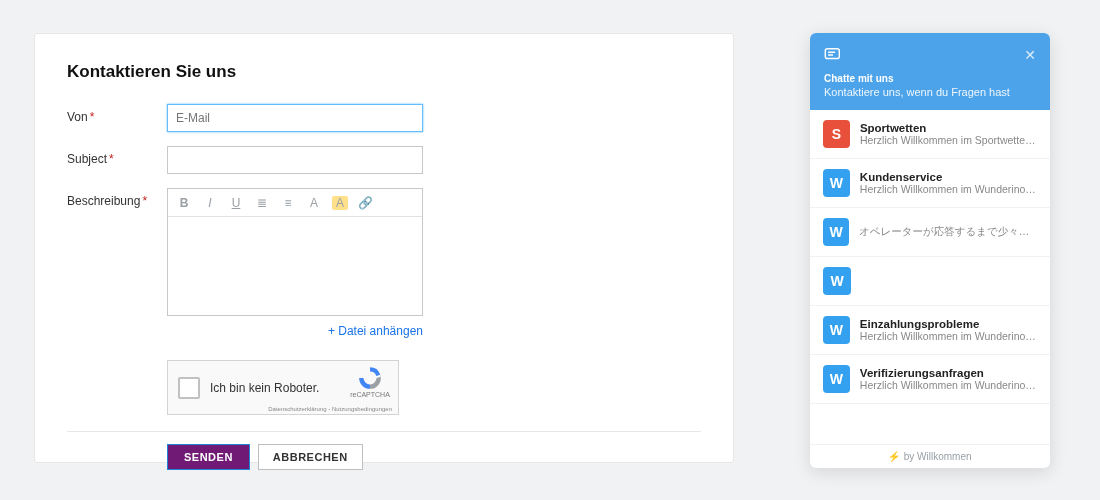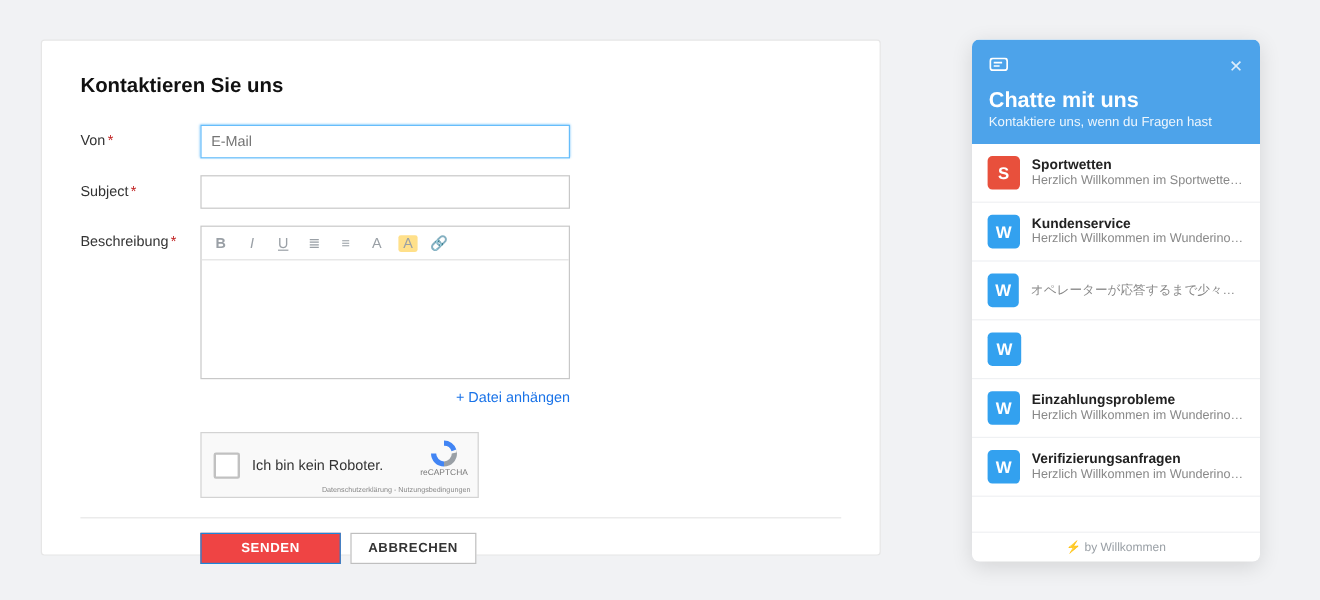--- a/index.html
+++ b/index.html
@@ -19,21 +19,21 @@
     height: 430px;
     background: #fff;
     border: 1px solid #e6e6e6;
     border-radius: 3px;
     padding: 28px 32px;
   }
   .form-title { font-size: 17px; font-weight: 600; color: #111; margin-bottom: 22px; }
   .field-row { display: flex; align-items: flex-start; margin-bottom: 14px; }
   .field-label { width: 100px; font-size: 12px; color: #333; padding-top: 6px; }
   .req { color: #c02020; margin-left: 2px; }
-  .field-body { width: 308px; }
+  .field-body { width: 256px; }
   input[type="text"].txt {
     width: 100%;
     height: 28px;
     border: 1px solid #c8c8c8;
     padding: 4px 8px;
     font-size: 12px;
     outline: none;
   }
   input[type="text"].txt.focus {
     border: 1px solid #66bdfb;
@@ -74,43 +74,43 @@
   .captcha-label { font-size: 12px; color: #333; margin-left: 10px; }
   .captcha-badge {
     position:absolute; right:6px; top:4px; width:44px; text-align:center;
   }
   .captcha-badge svg { display:block; margin:0 auto; }
   .captcha-badge-txt { font-size:7px; color:#777; }
   .captcha-links { font-size:6px; color:#888; position:absolute; right:6px; bottom:2px; }
   .hr { border-top:1px solid #e6e6e6; margin-top:16px; margin-bottom:12px; }
   .btn-row { margin-left:100px; display:flex; gap:8px; }
   .btn-primary {
-    background:#ef4444; color:#fff; border:1px solid #1b86da;
+    background:#701a75; color:#fff; border:1px solid #1b86da;
     font-size:11px; letter-spacing:.5px; font-weight:600;
-    padding:6px 33px; text-transform:uppercase; cursor:pointer;
+    padding:6px 16px; text-transform:uppercase; cursor:pointer;
   }
   .btn-secondary {
     background:#fff; color:#333; border:1px solid #bfbfbf;
     font-size:11px; letter-spacing:.5px; font-weight:600;
     padding:6px 14px; text-transform:uppercase; cursor:pointer;text-align:center;
   }
 
   
   .chat {
     position:absolute; right:50px; top:33px; width:240px; height:435px;
     background:#fff; border-radius:6px; box-shadow:0 4px 18px rgba(0,0,0,.12);
     display:flex; flex-direction:column; overflow:hidden;
   }
   .chat-head {
     background:#4da3ea; color:#fff; padding:14px 14px 12px;
   }
   .chat-head-top { display:flex; align-items:center; justify-content:space-between; margin-bottom:10px; }
   .chat-icon { width:18px; height:14px; }
   .chat-close { font-size:14px; cursor:pointer; opacity:.8; }
-  .chat-title { font-size:18px; font-weight:700; margin-bottom:2px; }
+  .chat-title { font-size:10px; font-weight:700; margin-bottom:2px; }
   .chat-sub { font-size:11px; opacity:.9; }
   .chat-list { flex:1; overflow:auto; }
   .chat-item {
     display:flex; align-items:center; gap:10px; padding:10px 13px;
     border-bottom:1px solid #eff1f3; cursor:pointer;
   }
   .avatar {
     width:28px; height:28px; border-radius:4px; display:flex; align-items:center; justify-content:center;
     color:#fff; font-weight:700; font-size:14px;
   }

